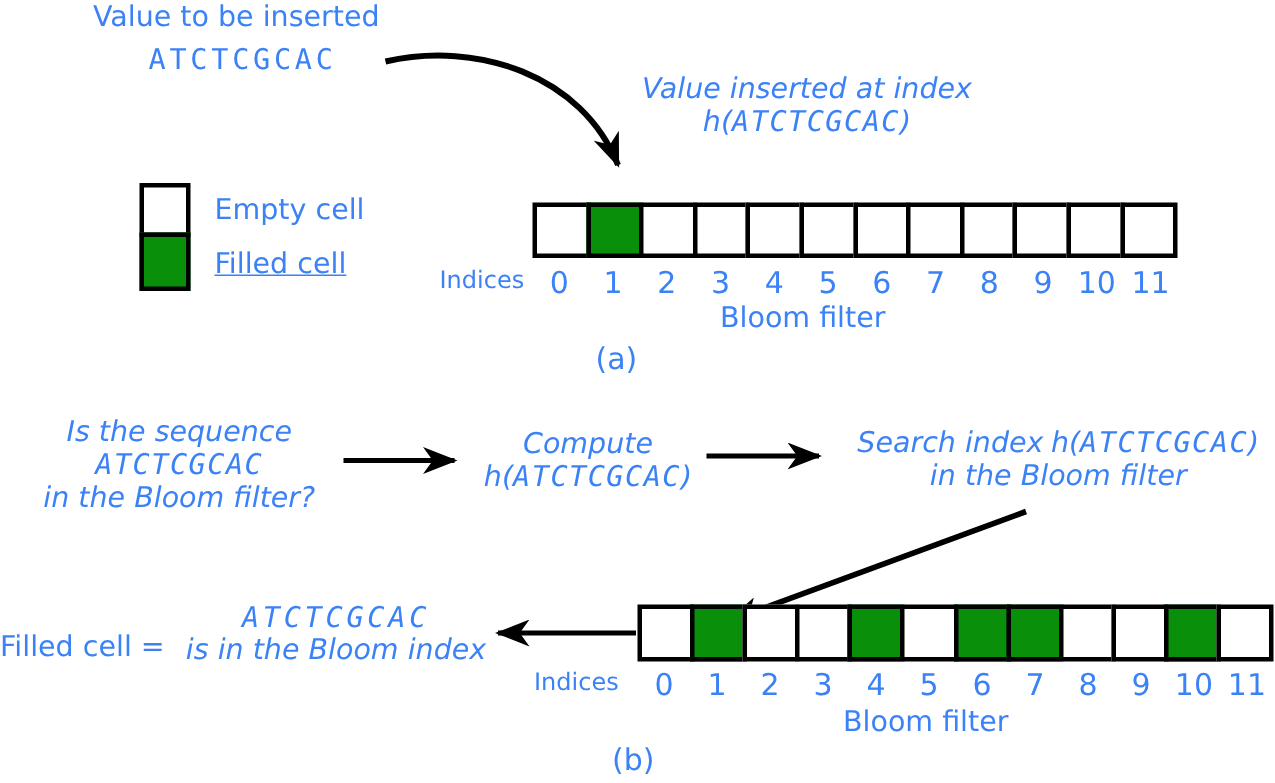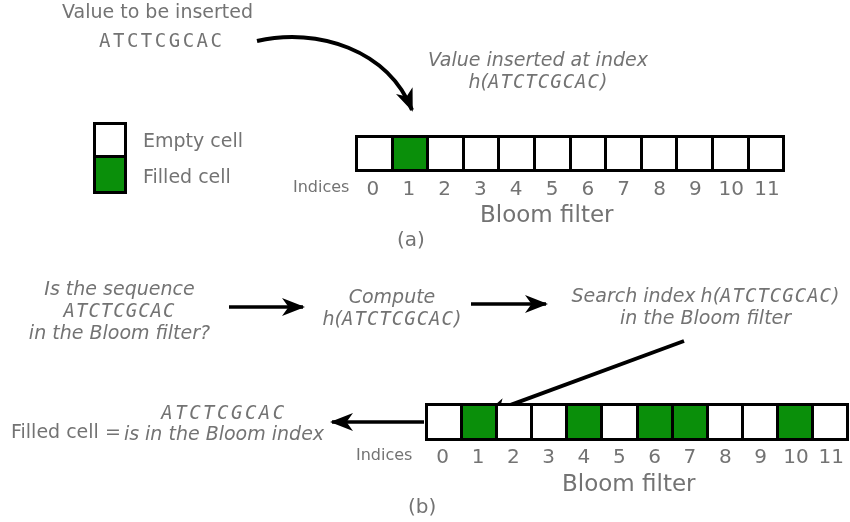--- a/index.html
+++ b/index.html
@@ -1,39 +1,39 @@
 <!DOCTYPE html>
 <html style="--filled: #0a8f0a; --empty: #ffffff; --line: #000000;"><head>
 <meta charset="utf-8">
 <style>
   html,body{margin:0;padding:0;background:#fff;}
-  .diagram{position:relative;width:850px;height:522px;background:#fff;color:#737373;
+  .diagram{position:relative;width:850px;height:522px;background:#fff;color:#3b82f6;
     font-family:"DejaVu Sans","Liberation Sans",sans-serif;font-size:19px;overflow:hidden;}
   .abs{position:absolute;}
   .mono{font-family:"DejaVu Sans Mono","Liberation Mono",monospace;letter-spacing:1px;}
   .mono-big{font-family:"DejaVu Sans Mono","Liberation Mono",monospace;letter-spacing:2.5px;}
   .center{text-align:center;font-style:italic;}
   .lh{line-height:22px;}
   .cells{display:flex;}
   .cell{box-sizing:border-box;border:3px solid var(--line,#000);background:var(--empty,#fff);margin-left:-3px;}
   .cell:first-child{margin-left:0;}
   .cell.filled{background:var(--filled,#0a8f0a);}
   #array-a .cell{width:38.6px;height:37px;}
   #array-b .cell{width:38.1px;height:38px;}
   .idxrow{display:flex;}
   .idx{flex:1;text-align:center;font-size:20px;}
   .indices-label{font-size:16px;}
-  .caption{font-size:23px;}
+  .caption{font-size:19px;}
   .part-label{font-size:20px;}
   .legend{display:flex;flex-direction:column;}
   .legend-row{display:flex;align-items:center;height:36px;}
   .swatch{box-sizing:border-box;width:34px;height:36px;border:3px solid var(--line,#000);flex:0 0 34px;}
   .swatch.empty{background:var(--empty,#fff);}
   .swatch.filled{background:var(--filled,#0a8f0a);margin-top:-3px;height:39px;}
-  .legend-row + .legend-row{margin-top:0;}
+  .legend-row + .legend-row{margin-top:0;text-decoration:underline;}
   .legend-text{margin-left:16px;}
   svg.arrows{position:absolute;left:0;top:0;pointer-events:none;}
 </style>
 </head>
 <body>
 
 <div class="diagram">
 
   <svg class="arrows" width="850" height="522" viewBox="0 0 850 522">
     <defs>
@@ -108,21 +108,21 @@
   <div class="abs center lh" style="left:315px;top:285px;width:154px;">
     <div>Compute</div>
     <div><span>h(</span><span class="mono">ATCTCGCAC</span><span>)</span></div>
   </div>
 
   <div class="abs center lh" style="left:560px;top:284px;width:291px;">
     <div><span>Search index</span><span style="margin-left:5px;">h(</span><span class="mono">ATCTCGCAC</span><span>)</span></div>
     <div>in the Bloom filter</div>
   </div>
 
-  <div class="abs" style="left:11px;top:420px;">Filled cell =</div>
+  <div class="abs" style="left:0px;top:420px;">Filled cell =</div>
   <div class="abs center" style="left:119px;top:402px;width:210px;line-height:21px;">
     <div class="mono-big">ATCTCGCAC</div>
     <div>is in the Bloom index</div>
   </div>
 
   <div id="array-b" class="abs cells" style="left:425px;top:403px;">
       <div class="cell"></div>
       <div class="cell filled"></div>
       <div class="cell"></div>
       <div class="cell"></div>

